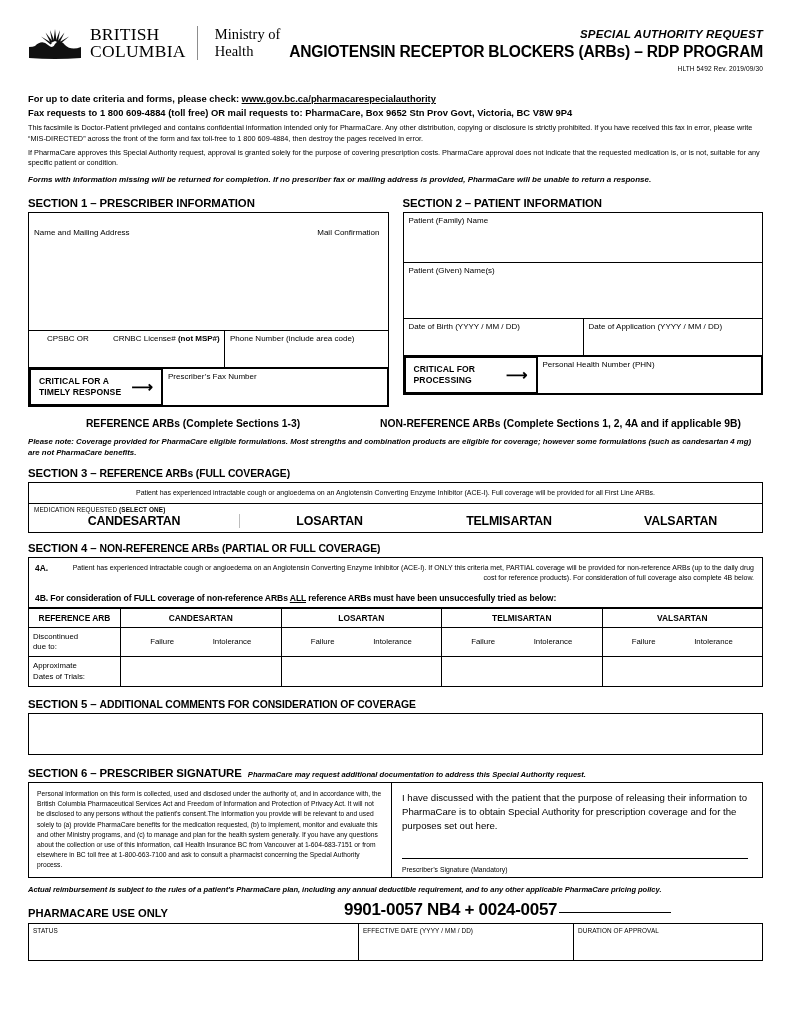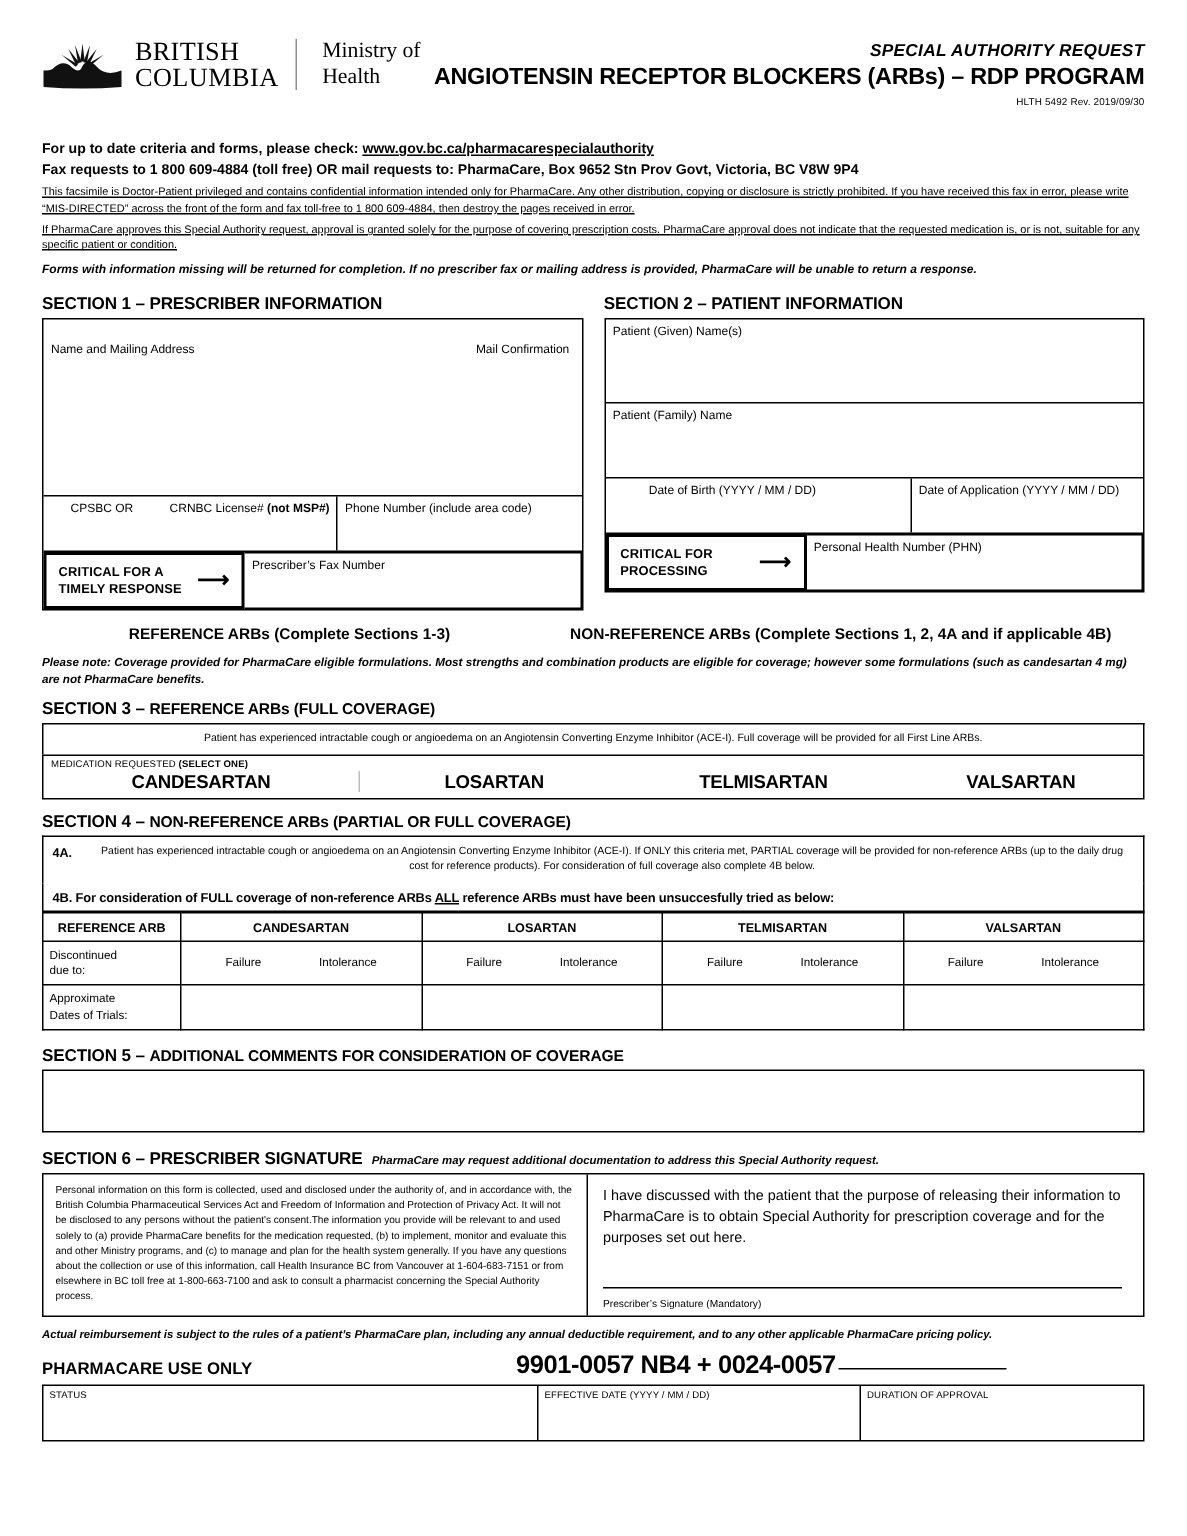--- a/index.html
+++ b/index.html
@@ -26,21 +26,21 @@
 
   .title-block { text-align: right; padding-top: 2px; }
   .special-authority { font-size: 11.5px; font-weight: bold; font-style: italic; letter-spacing: 0.2px; }
   .form-title { font-size: 15.6px; font-weight: bold; letter-spacing: -0.2px; margin-top: 3px; }
   .form-code { font-size: 6.6px; margin-top: 4px; letter-spacing: 0.1px; }
 
   
   .intro { margin-top: 8px; }
   .intro-bold { font-size: 9.4px; font-weight: bold; line-height: 1.45; }
   .intro-bold a, .underline-link { text-decoration: underline; color: #000; }
-  .intro-small { font-size: 7.3px; line-height: 1.42; margin-top: 4px; text-decoration: underline; }
+  .intro-small { font-size: 7.3px; line-height: 1.42; margin-top: 4px; }
   .intro-ital { font-size: 8px; font-weight: bold; font-style: italic; margin-top: 5px; line-height: 1.4; }
 
   
   .sec-head { font-size: 11.4px; font-weight: bold; letter-spacing: -0.1px; margin-bottom: 3px; }
   .sec-head .sub { font-size: 10.4px; }
   .sec-head .note-ital { font-size: 7.6px; font-style: italic; font-weight: bold; letter-spacing: 0; }
 
   
   .cols { display: flex; gap: 14px; margin-top: 12px; }
   .col { width: 361px; }
@@ -58,21 +58,21 @@
 
   
   .ref-heads { display: flex; margin-top: 11px; font-size: 10.3px; font-weight: bold; }
   .ref-heads .a { width: 330px; text-align: center; }
   .ref-heads .b { flex: 1; text-align: center; }
   .please-note { font-size: 7.8px; font-style: italic; font-weight: bold; line-height: 1.45; margin-top: 7px; }
 
   
   .crit-row { border: 1px solid #000; border-bottom: none; }
   .crit-text { font-size: 7px; text-align: center; padding: 5px 8px; line-height: 1.3; }
-  .crit-text.left { text-align: center; display: flex; gap: 14px; padding: 5px 8px 6px 6px; }
+  .crit-text.left { text-align: right; display: flex; gap: 14px; padding: 5px 8px 6px 6px; }
   .crit-text.left .lbl { font-weight: bold; font-size: 8.4px; flex: none; }
   .crit-text.left .bod { font-size: 7px; line-height: 1.45; }
 
   .med-block { border: 1px solid #000; }
   .med-req { font-size: 6.4px; padding: 2px 0 0 5px; letter-spacing: 0.1px; }
   .med-req b { font-size: 6.4px; }
   .med-row { display: flex; font-size: 12.4px; font-weight: bold; padding: 1px 0 4px 0; letter-spacing: -0.2px; }
   .med-cell { position: relative; }
   .med-sep { display: inline-block; width: 12px; border-bottom: 1.4px solid #888; margin-right: 5px;
              vertical-align: 3px; }
@@ -189,28 +189,28 @@
           <div style="flex:1;border:1px solid #000;border-left:none;">
             <div class="fld-label">Prescriber’s Fax Number</div>
           </div>
         </div>
       </div>
     </div>
 
     <div class="col">
       <div class="sec-head">SECTION 2 – PATIENT INFORMATION</div>
       <div class="box">
+        <div class="fld bb" style="height:50px;">
+          <div class="fld-label">Patient (Family) Name</div>
+        </div>
         <div class="fld bb" style="height:56px;">
           <div class="fld-label">Patient (Given) Name(s)</div>
         </div>
-        <div class="fld bb" style="height:50px;">
-          <div class="fld-label">Patient (Family) Name</div>
-        </div>
         <div class="row bb">
-          <div class="br" style="width:180px;height:36px;margin-left:24px;">
+          <div class="br" style="width:180px;height:36px;">
             <div class="fld-label">Date of Birth (YYYY / MM / DD)</div>
           </div>
           <div style="flex:1;">
             <div class="fld-label">Date of Application (YYYY / MM / DD)</div>
           </div>
         </div>
         <div class="row" style="height:38px;">
           <div class="critical" style="width:134px;">
             <div class="txt">
               <div>CRITICAL FOR</div>
@@ -221,21 +221,21 @@
           <div style="flex:1;border:1px solid #000;border-left:none;">
             <div class="fld-label">Personal Health Number (PHN)</div>
           </div>
         </div>
       </div>
     </div>
   </div>
 
   <div class="ref-heads">
     <div class="a">REFERENCE ARBs (Complete Sections 1-3)</div>
-    <div class="b">NON-REFERENCE ARBs (Complete Sections 1, 2, 4A and if applicable 4B)</div>
+    <div class="b">NON-REFERENCE ARBs (Complete Sections 1, 2, 4A and if applicable 9B)</div>
   </div>
   <div class="please-note">Please note: Coverage provided for PharmaCare eligible formulations. Most strengths and combination products are eligible for coverage; however some formulations (such as candesartan 4 mg) are not PharmaCare benefits.</div>
 
   <div class="sec-head" style="margin-top:9px;"><span>SECTION 3  –  </span><span class="sub">REFERENCE ARBs (FULL COVERAGE)</span></div>
   <div class="crit-row">
     <div class="crit-text">Patient has experienced intractable cough or angioedema on an Angiotensin Converting Enzyme Inhibitor (ACE-I). Full coverage will be provided for all First Line ARBs.</div>
   </div>
   <div class="med-block">
     <div class="med-req"><span>MEDICATION REQUESTED </span><b>(SELECT ONE)</b></div>
     <div class="med-row">

